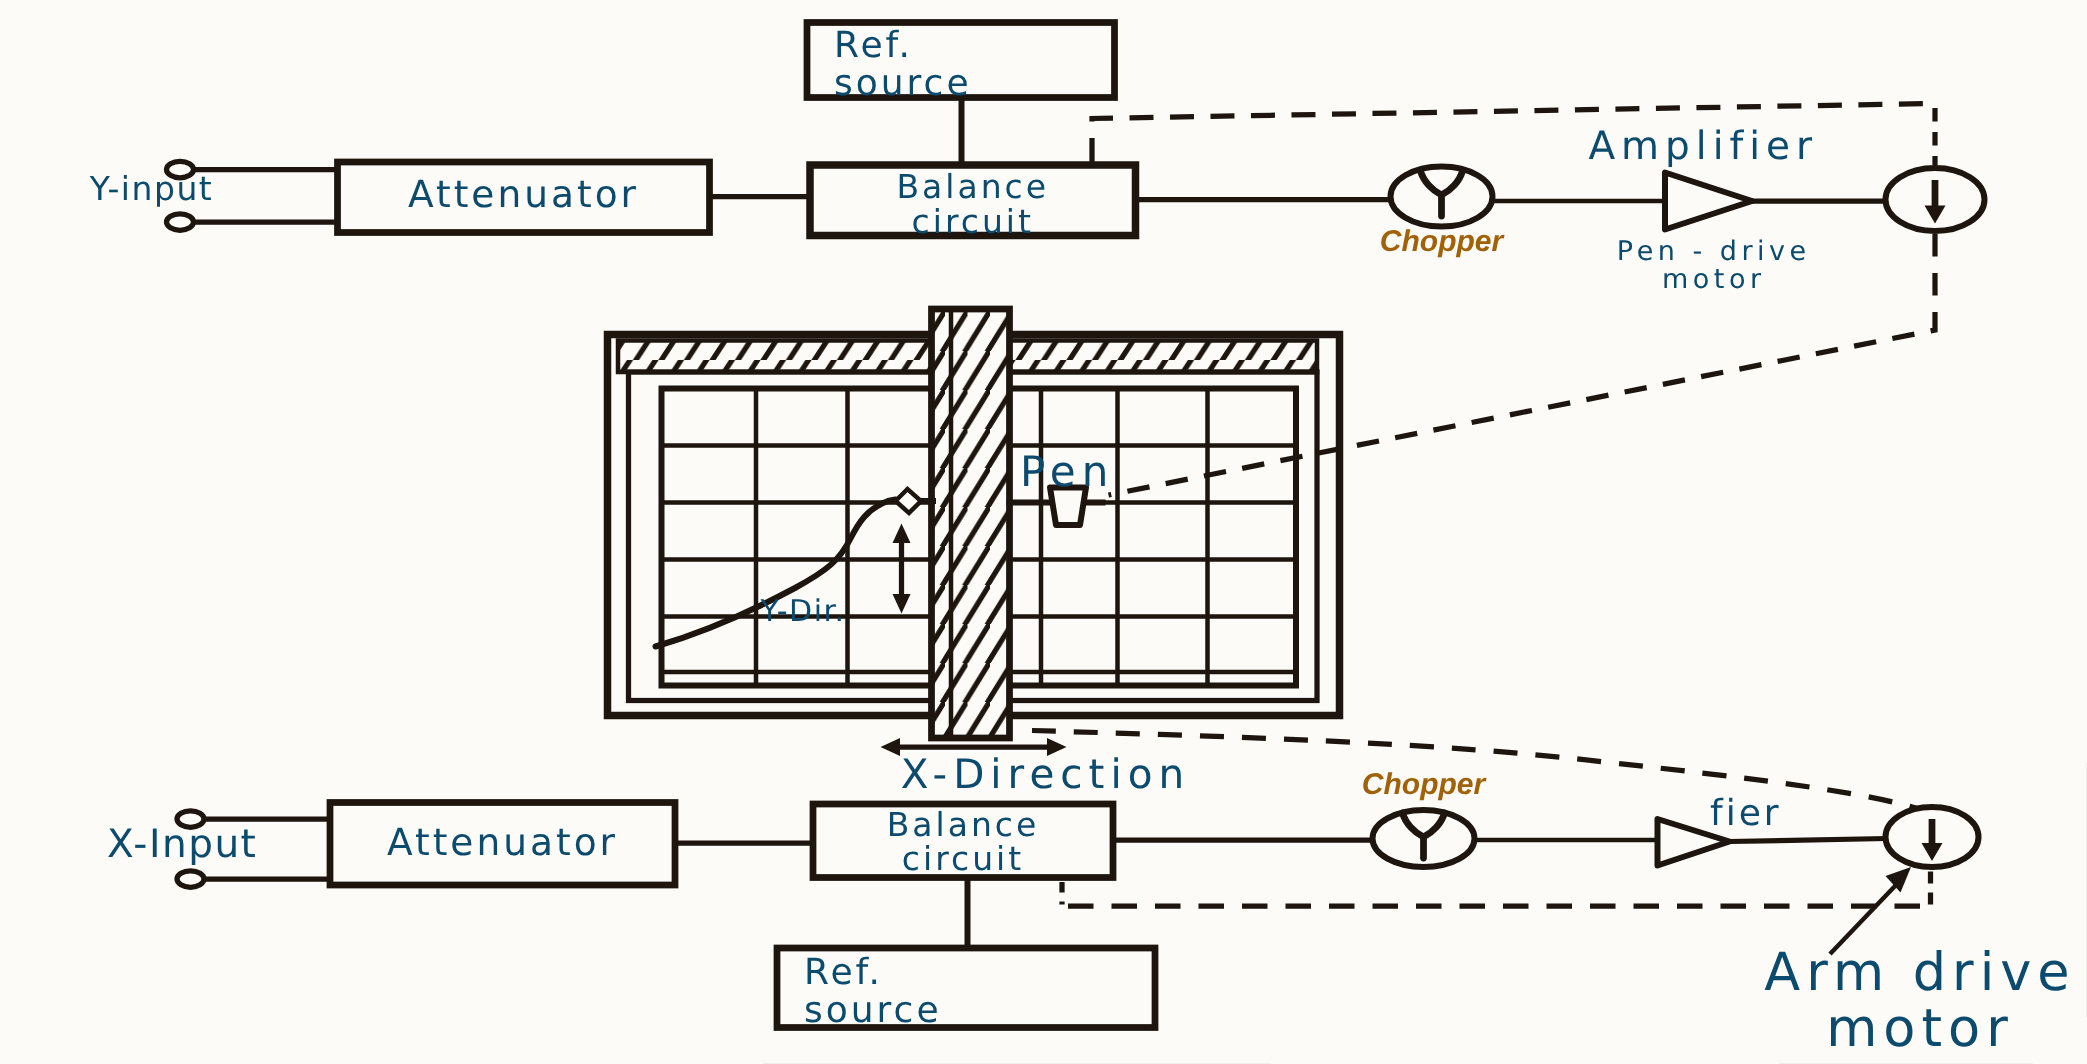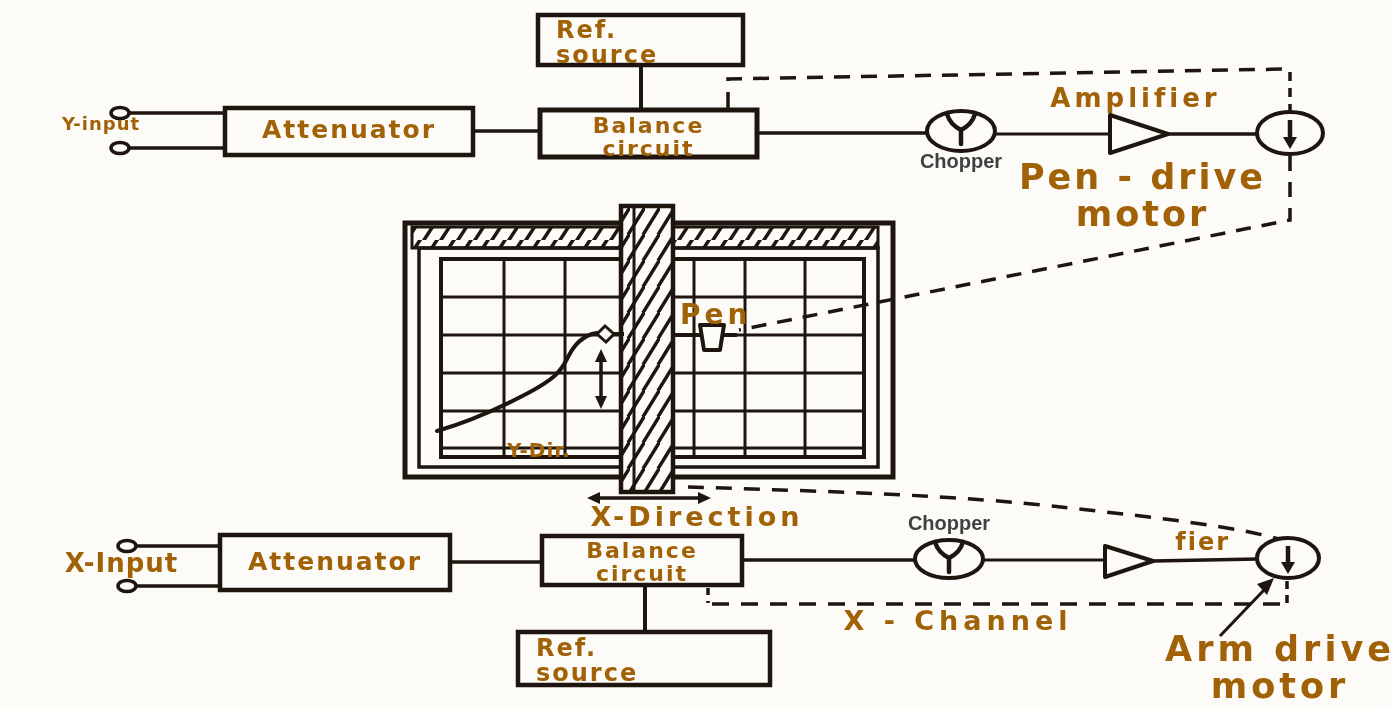--- a/index.html
+++ b/index.html
@@ -4,30 +4,31 @@
 <style>
   html,body{margin:0;padding:0;background:#e9e7e2;}
   .canvas{
     position:relative;width:1391px;height:709px;overflow:hidden;
     background:#fcfbf7;
   }
   .canvas svg{position:absolute;left:0;top:0;}
   .lbl{
     position:absolute;
     font-family:"DejaVu Sans",sans-serif;
-    font-weight:700;
-    color:#a16207;
+    font-weight:400;
+    color:#0c4a6e;
     white-space:pre-line;
     line-height:1.05;
   }
   .crisp{
     font-family:"Liberation Sans",sans-serif;
     font-weight:700;
-    color:#404040;
+    color:#a16207;
     white-space:nowrap;
+    font-style:italic;
   }
   .ctr{text-align:center;}
 </style>
 </head>
 <body>
 
 <div class="canvas">
 
 <svg width="1391" height="709" viewBox="0 0 1391 709">
   <defs>
@@ -187,57 +188,56 @@
     <line x1="712" y1="604" x2="1286" y2="604" stroke-width="3.5" stroke-dasharray="17 12"></line>
     <line x1="1287" y1="603" x2="1287" y2="581" stroke-width="3.5" stroke-dasharray="8 6"></line>
   </g>
 
   <g>
     <line x1="1220" y1="636" x2="1264" y2="590" stroke="#1d150e" stroke-width="3"></line>
     <polygon points="1274,578 1257,584 1267,595" fill="#1d150e"></polygon>
   </g>
 </svg>
 
-<div class="lbl ctr" style="left:6px;top:115px;width:190px;font-size:18px;letter-spacing:1px;">Y-input</div>
+<div class="lbl ctr" style="left:6px;top:115px;width:190px;font-size:22px;letter-spacing:1px;">Y-input</div>
 
 <div class="lbl ctr" style="left:225px;top:117px;width:248px;font-size:25px;letter-spacing:2px;">Attenuator</div>
 
 <div class="lbl" style="left:556px;top:18px;width:180px;font-size:24px;letter-spacing:2px;">Ref.
 source</div>
 
 <div class="lbl ctr" style="left:540px;top:114px;width:217px;font-size:22px;letter-spacing:2px;">Balance
 circuit</div>
 
 
 <div class="lbl crisp ctr" style="left:896px;top:151px;width:130px;font-size:20px;">Chopper</div>
 
 <div class="lbl ctr" style="left:1028px;top:85px;width:215px;font-size:26px;letter-spacing:4px;">Amplifier</div>
 
-<div class="lbl ctr" style="left:1015px;top:159px;width:255px;font-size:35px;letter-spacing:3px;">Pen - drive
+<div class="lbl ctr" style="left:1015px;top:159px;width:255px;font-size:18px;letter-spacing:3px;">Pen - drive
 motor</div>
 
 <div class="lbl" style="left:680px;top:300px;width:80px;font-size:28px;letter-spacing:4px;">Pen</div>
 
-<div class="lbl" style="left:507px;top:397px;width:110px;font-size:20px;letter-spacing:1px;margin-top:43px;">Y-Dir.</div>
+<div class="lbl" style="left:507px;top:397px;width:110px;font-size:20px;letter-spacing:1px;">Y-Dir.</div>
 
 <div class="lbl ctr" style="left:34px;top:550px;width:175px;font-size:26px;letter-spacing:1px;">X-Input</div>
 
 <div class="lbl ctr" style="left:558px;top:503px;width:278px;font-size:27px;letter-spacing:4px;">X-Direction</div>
 
 <div class="lbl ctr" style="left:220px;top:549px;width:230px;font-size:25px;letter-spacing:2px;">Attenuator</div>
 
 <div class="lbl ctr" style="left:542px;top:539px;width:200px;font-size:22px;letter-spacing:2px;">Balance
 circuit</div>
 
 <div class="lbl" style="left:536px;top:636px;width:200px;font-size:24px;letter-spacing:2px;">Ref.
 source</div>
 
 <div class="lbl crisp ctr" style="left:884px;top:513px;width:130px;font-size:20px;">Chopper</div>
 
 
-<div class="lbl" style="left:1140px;top:530px;width:90px;font-size:24px;letter-spacing:2px;text-align:right;">fier</div>
-
-<div class="lbl ctr" style="left:828px;top:607px;width:260px;font-size:27px;letter-spacing:5px;">X - Channel</div>
+<div class="lbl" style="left:1140px;top:530px;width:90px;font-size:24px;letter-spacing:2px;">fier</div>
+
 
 <div class="lbl ctr" style="left:1155px;top:631px;width:250px;font-size:35px;letter-spacing:4px;">Arm drive
 motor</div>
 
 </div>
 
 </body></html>

